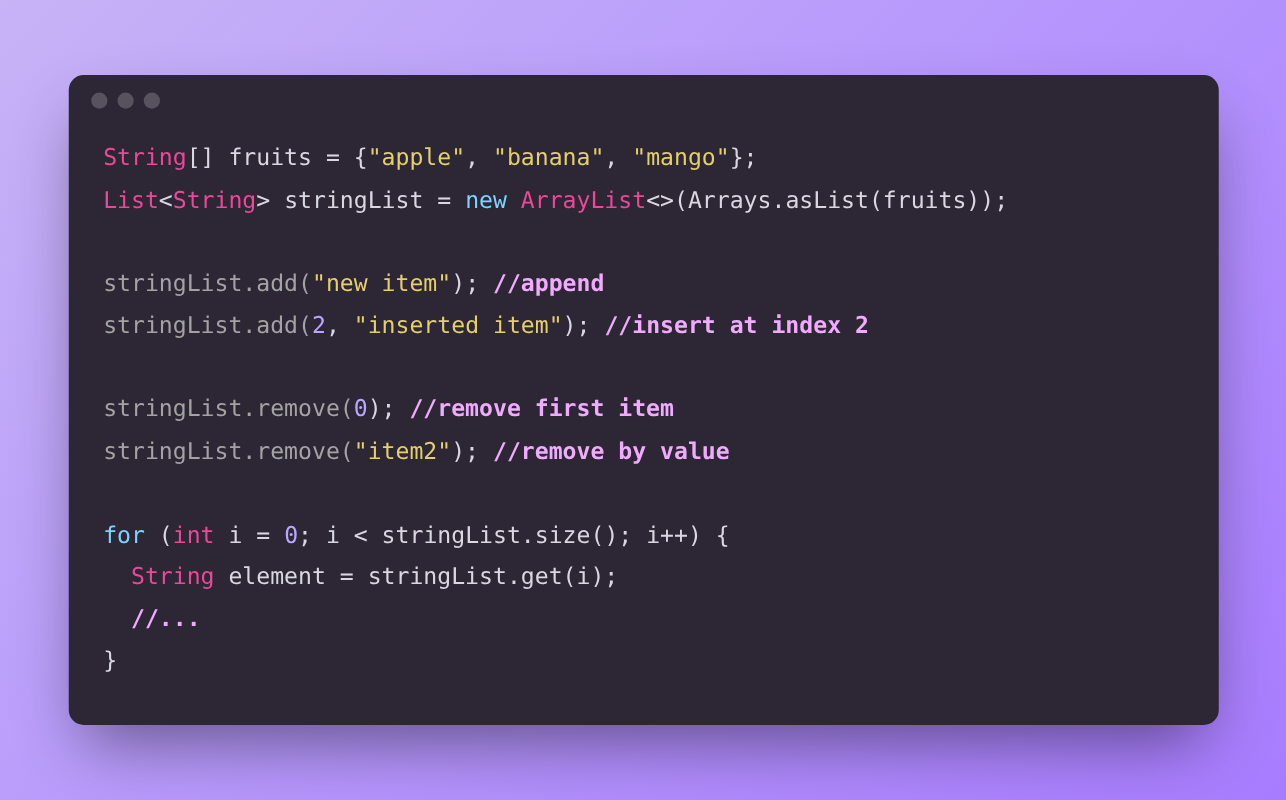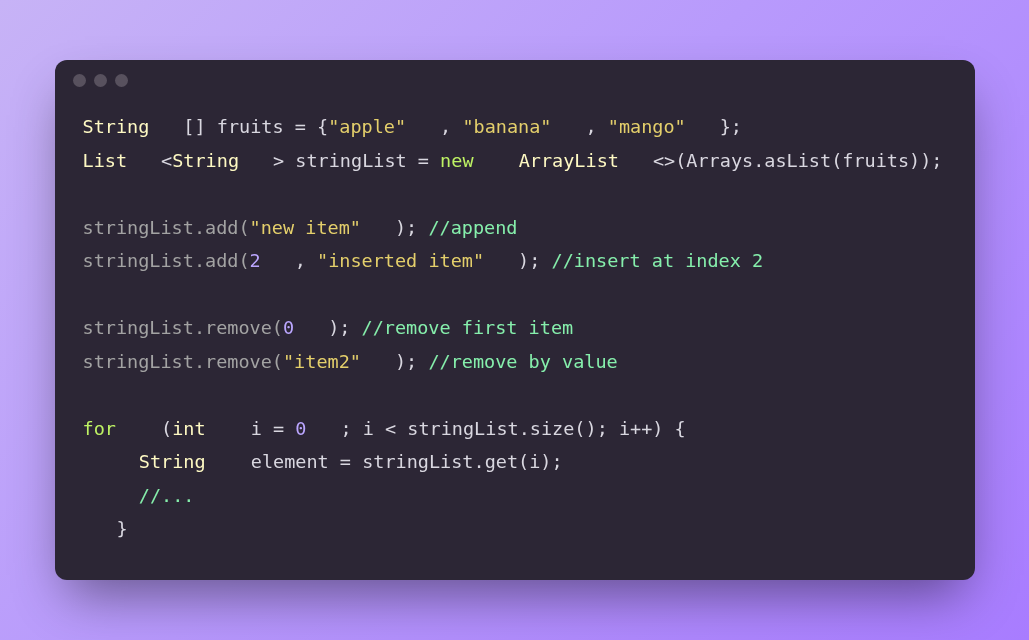--- a/index.html
+++ b/index.html
@@ -17,26 +17,26 @@
   .titlebar {
     height:40px; display:flex; align-items:center; padding:0 18px; gap:8px;
   }
   .dot { width:13px; height:13px; border-radius:50%; background:#58515e; }
   .code {
     padding:10px 28px 34px 28px;
     font-size:18.5px; line-height:33.5px;
     color:#e8e6ed; white-space:pre;
     font-family: ui-monospace,Menlo,Consolas,monospace;
   }
-  .c-type   { color:#fef9c3; }
-  .c-kw     { color:#bef264; }
+  .c-type   { color:#ec4899; }
+  .c-kw     { color:#7dd3fc; }
   .c-str    { color:#e4cf6b; }
   .c-num    { color:#bba6ff; }
-  .c-cmt    { color:#86efac; }
-  .c-punc   { color:#d9d7e0;padding-left:34px; }
+  .c-cmt    { color:#f0abfc;font-weight:bold; }
+  .c-punc   { color:#d9d7e0; }
   .c-ident  { color:#a3a3a3; }
 </style>
 </head>
 <body>
 
 <div class="window">
   <div class="titlebar">
     <div class="dot"></div>
     <div class="dot"></div>
     <div class="dot"></div>

